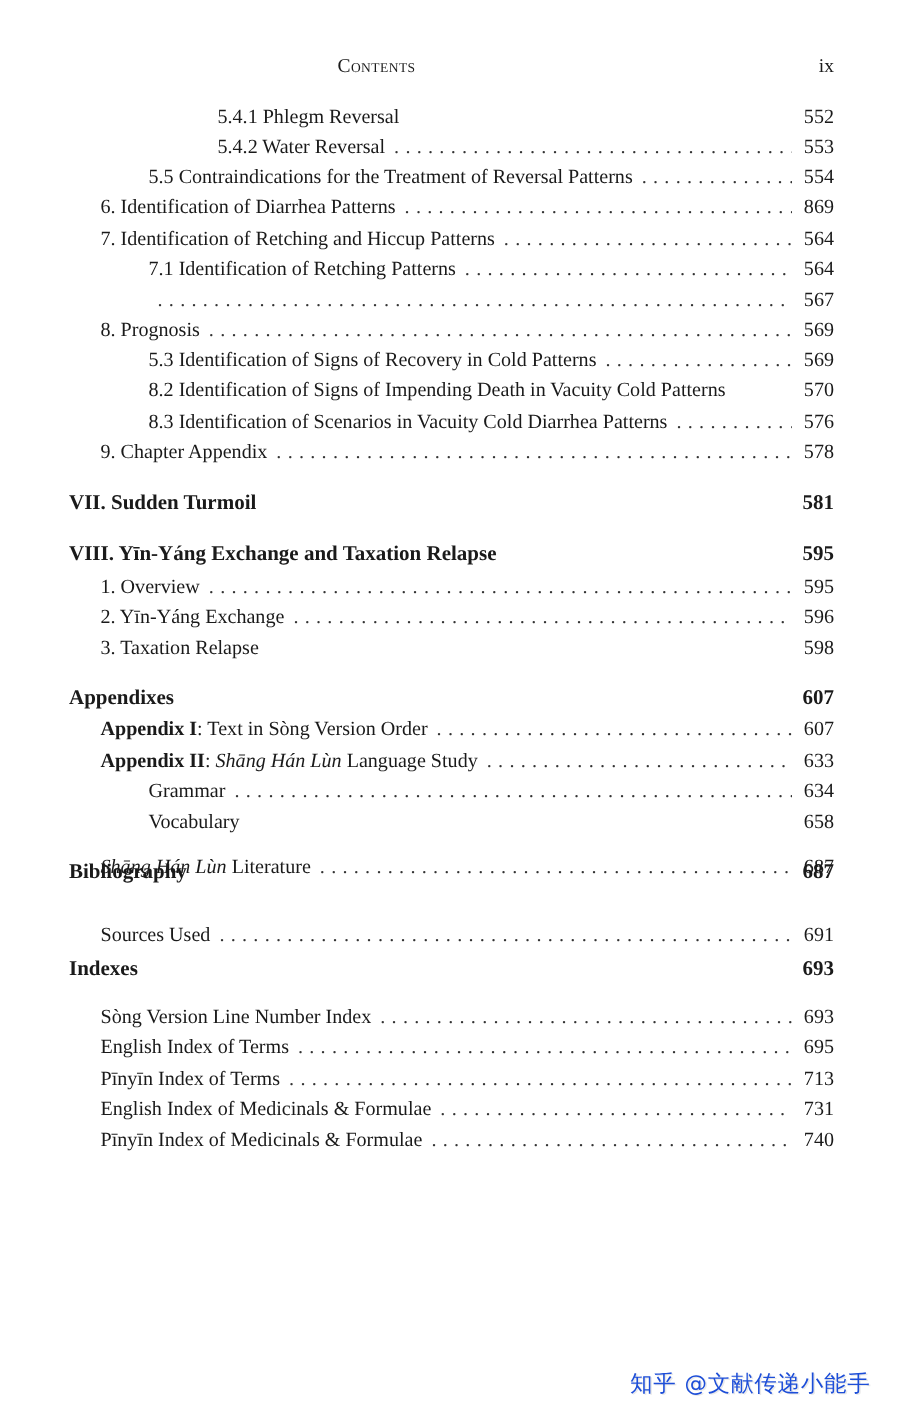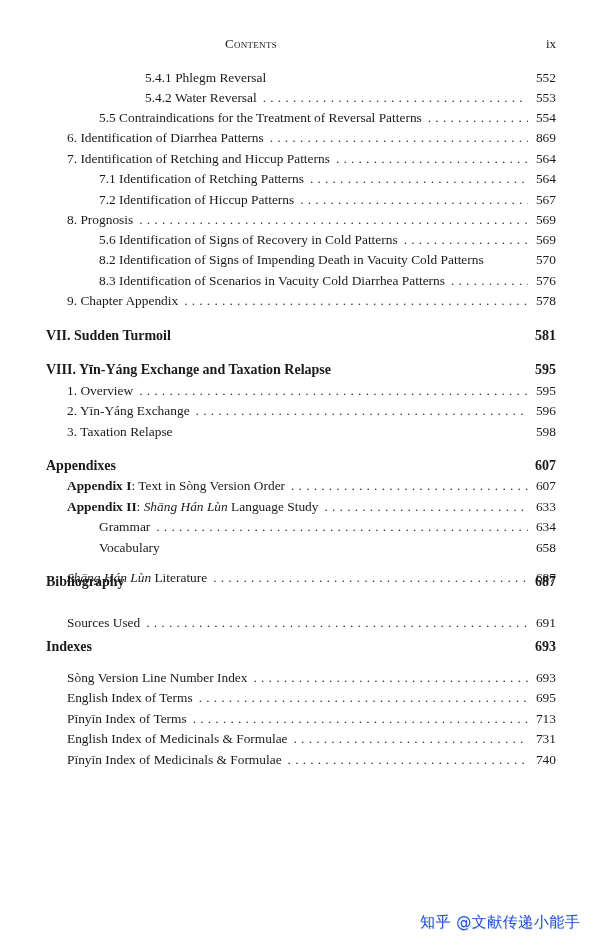--- a/index.html
+++ b/index.html
@@ -79,31 +79,30 @@
         <span class="label">7. Identification of Retching and Hiccup Patterns</span>
         <span class="dots">........................................................................................................................</span>
         <span class="num">564</span>
       </div>
       <div class="row l2" style="top: 101px;">
         <span class="label">7.1 Identification of Retching Patterns</span>
         <span class="dots">........................................................................................................................</span>
         <span class="num">564</span>
       </div>
       <div class="row l2" style="top: 122px;">
-        <span class="label">7.2 Identification of Hiccup Patterns</span>
         <span class="dots">........................................................................................................................</span>
         <span class="num">567</span>
       </div>
       <div class="row l1" style="top: 142px;">
         <span class="label">8. Prognosis</span>
         <span class="dots">........................................................................................................................</span>
         <span class="num">569</span>
       </div>
       <div class="row l2" style="top: 162px;">
-        <span class="label">5.6 Identification of Signs of Recovery in Cold Patterns</span>
+        <span class="label">5.3 Identification of Signs of Recovery in Cold Patterns</span>
         <span class="dots">........................................................................................................................</span>
         <span class="num">569</span>
       </div>
       <div class="row l2" style="top: 182px;">
         <span class="label">8.2 Identification of Signs of Impending Death in Vacuity Cold Patterns</span>
         <span class="dots none">........................................................................................................................</span>
         <span class="num">570</span>
       </div>
       <div class="row l2" style="top: 203px;">
         <span class="label">8.3 Identification of Scenarios in Vacuity Cold Diarrhea Patterns</span>

